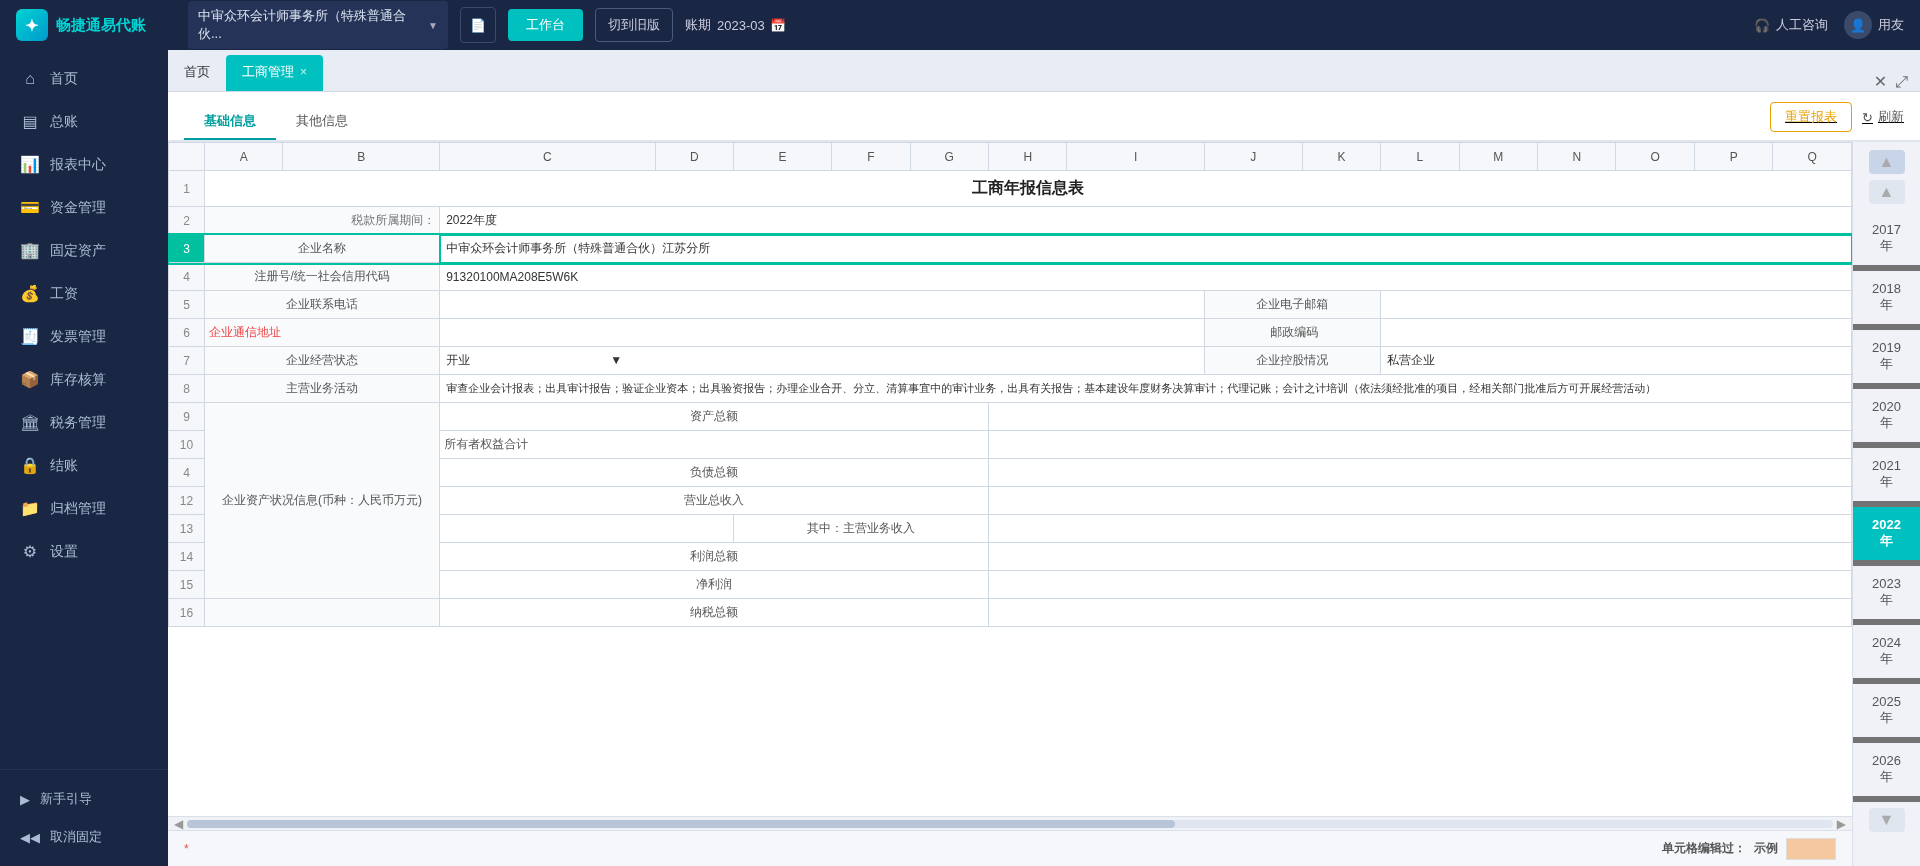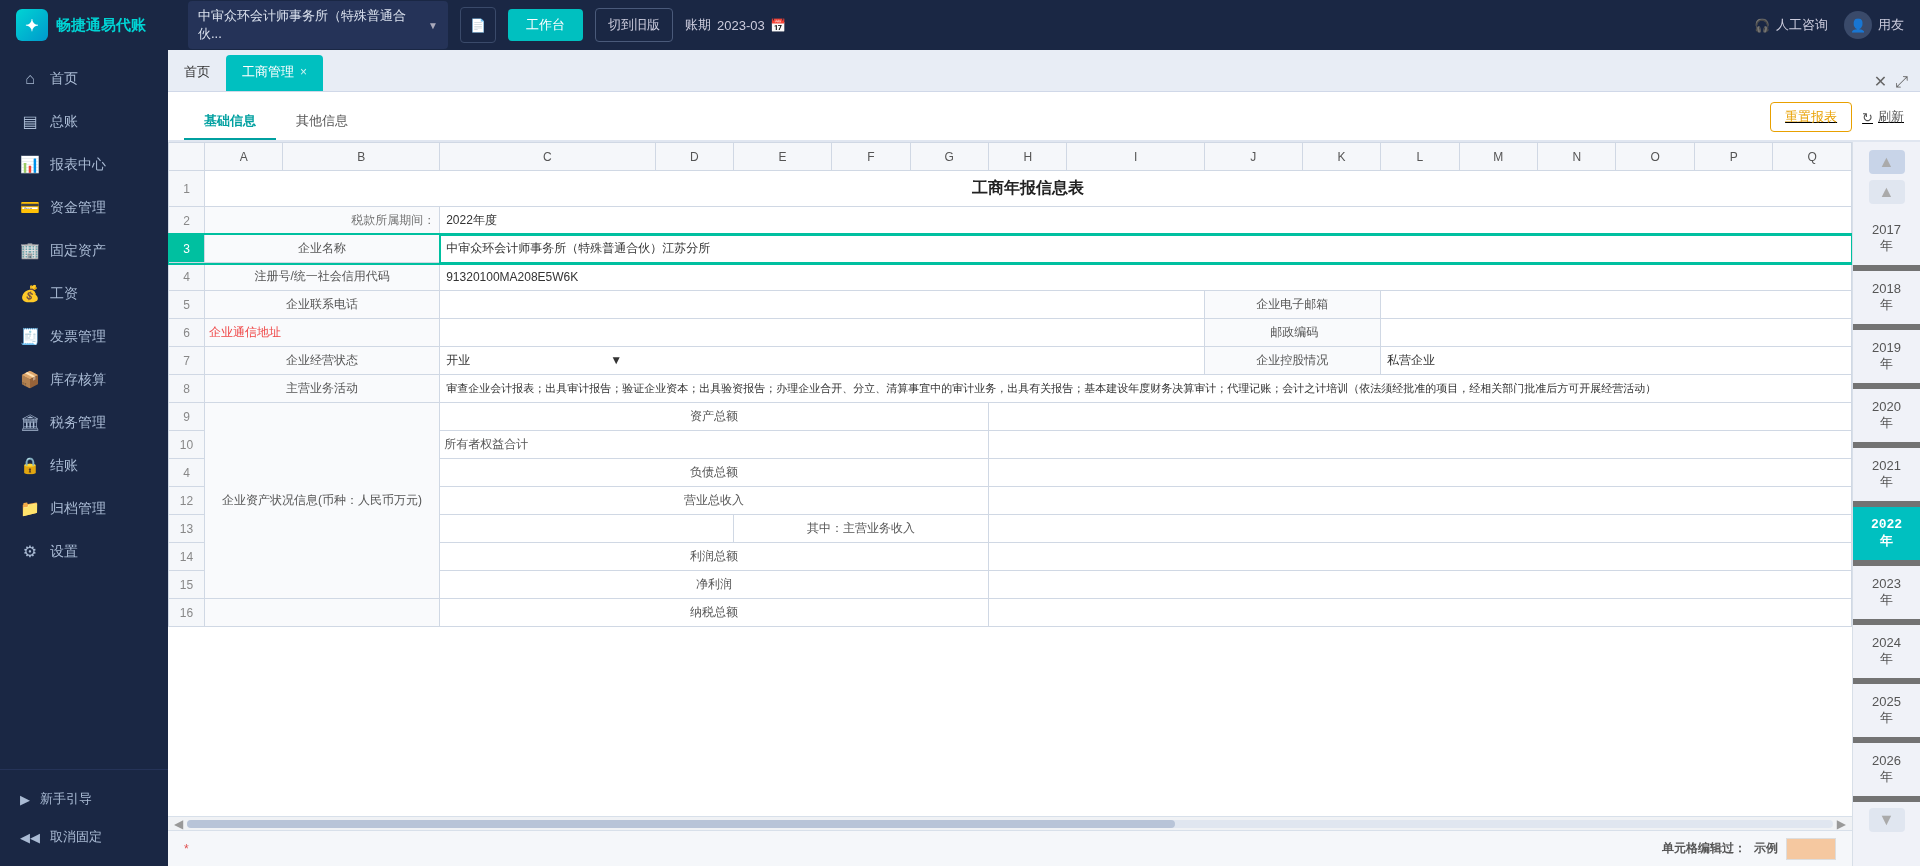--- a/index.html
+++ b/index.html
@@ -279,21 +279,20 @@
     .year-item {
       width: 100%; text-align: center;
       padding: 10px 15px; cursor: pointer;
       color: #555; font-size: 13px;
       border-bottom: 6px solid #737373;
     }
     .year-item.active {
       background: #00c0c0;
       color: white;
       font-weight: bold;
-      font-family: Liberation Mono, monospace;
     }
     .year-panel-bottom-arrow {
       width: 36px; height: 24px;
       display: flex; align-items: center; justify-content: center;
       cursor: pointer; color: #aaa; font-size: 16px;
       background: #e0e6f0; border-radius: 4px; margin: 2px auto;
     }
 
     
     .bottom-bar {

